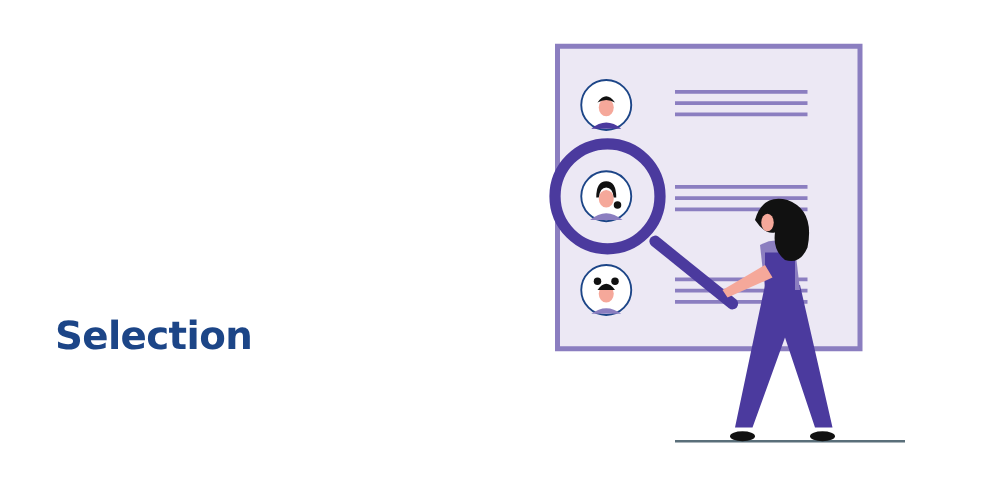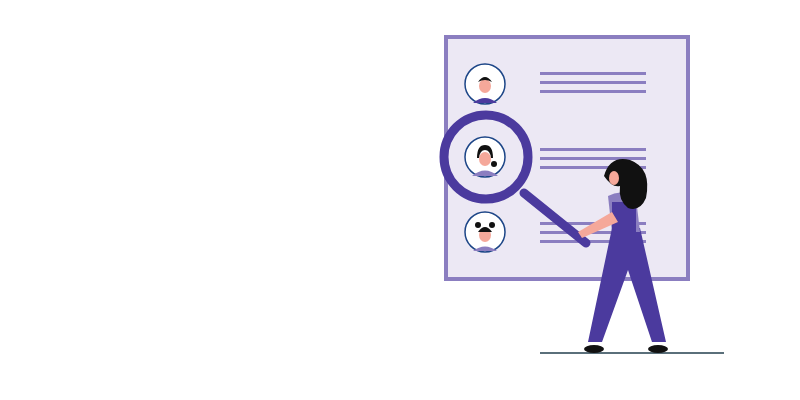--- a/index.html
+++ b/index.html
@@ -5,20 +5,21 @@
   html,body{margin:0;padding:0;background:#ffffff;}
   body{width:800px;height:400px;position:relative;overflow:hidden;font-family:"DejaVu Sans","Liberation Sans",sans-serif;}
   .title{position:absolute;left:44px;top:252px;margin:0;color:#1c4587;font-weight:bold;font-size:31px;line-height:35px;letter-spacing:-0.5px;}
   .title span{display:block;}
   svg.illus{position:absolute;left:0;top:0;}
 </style>
 </head>
 <body>
 
 <h1 class="title">
+  <span>Selection</span>
 </h1>
 
 <svg class="illus" width="800" height="400" viewBox="0 0 800 400">
 
   <rect x="446" y="37" width="242" height="242" fill="#ece8f4" stroke="#8b7ec0" stroke-width="4"></rect>
 
   <g fill="#8b7ec0">
     <rect x="540" y="72" width="106" height="3"></rect>
     <rect x="540" y="81" width="106" height="3"></rect>
     <rect x="540" y="90" width="106" height="3"></rect>

